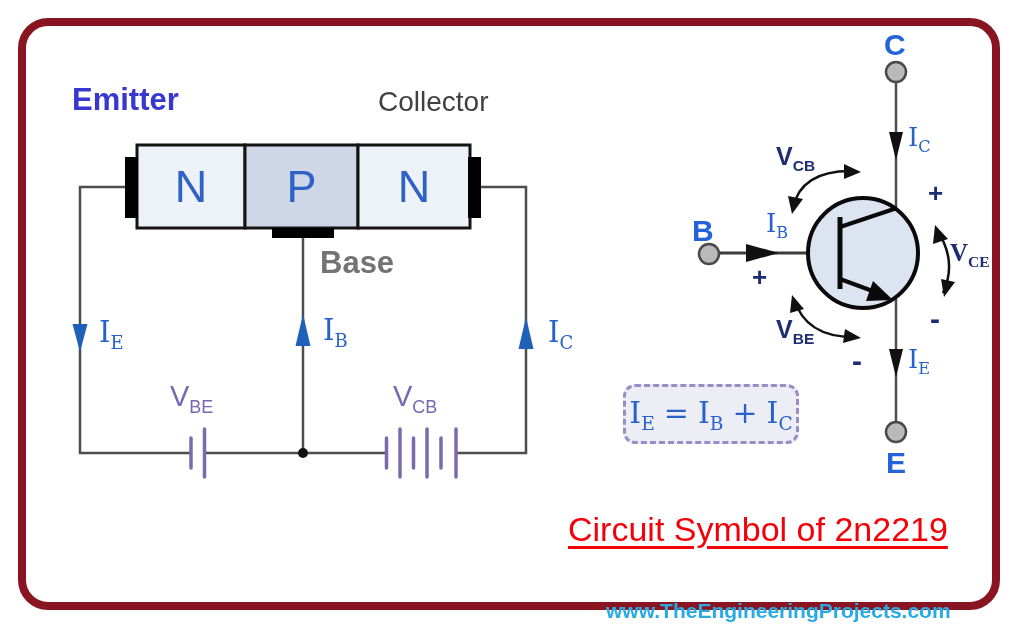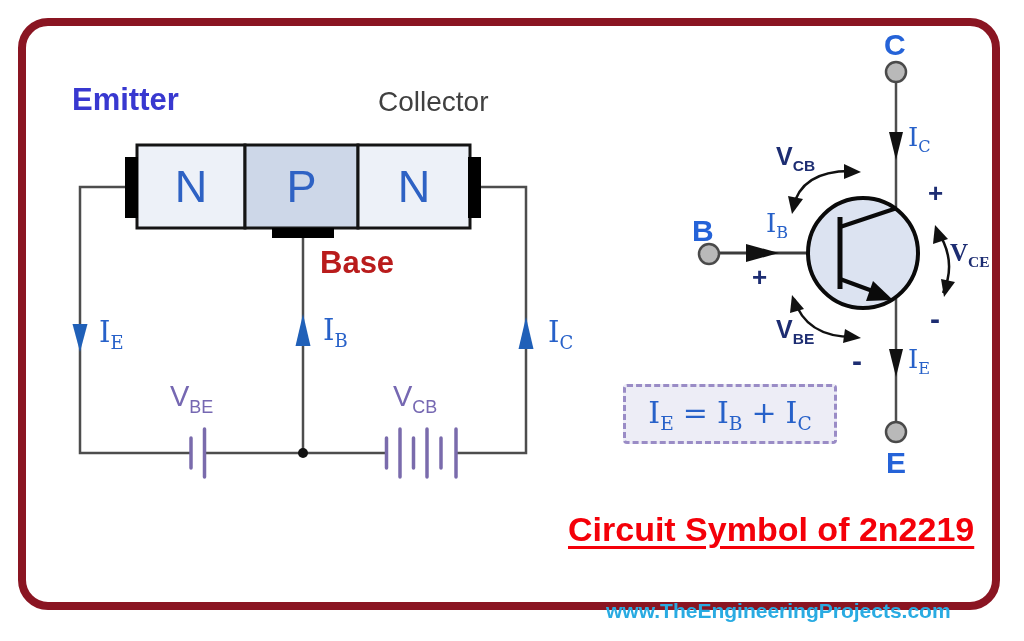--- a/index.html
+++ b/index.html
@@ -10,21 +10,21 @@
   svg{position:absolute;left:0;top:0;}
   .lbl{position:absolute;line-height:1;white-space:nowrap;}
   sub{font-size:0.62em;}
   .emitter{left:40px;top:84px;font-size:31px;font-weight:bold;color:#3838d0;margin-left:32px;}
   .collector{left:378px;top:88px;font-size:28px;font-weight:normal;color:#404040;}
   .region{position:absolute;display:flex;align-items:center;justify-content:center;
           font-size:45px;color:#2e62c4;}
   .region.n1{left:137px;top:145px;width:108px;height:83px;}
   .region.p{left:245px;top:145px;width:113px;height:83px;}
   .region.n2{left:358px;top:145px;width:112px;height:83px;}
-  .base{left:320px;top:247px;font-size:31px;font-weight:bold;color:#b91c1c;}
+  .base{left:320px;top:247px;font-size:31px;font-weight:bold;color:#737373;}
   .cur{font-family:"DejaVu Serif",serif;font-size:29px;color:#2761c9;}
   .ie-l{left:99px;top:318px;}
   .ib-l{left:323px;top:316px;}
   .ic-l{left:548px;top:318px;}
   .src{font-size:29px;color:#7668b2;}
   .vbe-l{left:170px;top:382px;}
   .vcb-l{left:393px;top:382px;}
   .term{font-size:30px;font-weight:bold;color:#2563d8;}
   .c-t{left:884px;top:30px;}
   .b-t{left:692px;top:216px;}
@@ -35,26 +35,26 @@
   .ie-r{left:908px;top:346px;}
   .vol{font-size:25px;font-weight:bold;color:#1d2d72;}
   .vcb-r{left:776px;top:144px;}
   .vce-r{left:950px;top:240px;font-family:Liberation Serif, serif;}
   .vbe-r{left:776px;top:317px;}
   .sign{font-size:26px;font-weight:bold;color:#1d2d72;}
   .plus-b{left:752px;top:264px;}
   .plus-c{left:928px;top:180px;}
   .minus-vce{left:930px;top:304px;font-size:30px;}
   .minus-vbe{left:852px;top:346px;font-size:30px;}
-  .eq-box{position:absolute;left:623px;top:384px;width:214px;height:60px;box-sizing:border-box;
-          background:#ededf6;border:3px dashed #9a8cc6;border-radius:4px;
+  .eq-box{position:absolute;left:623px;top:384px;width:176px;height:60px;box-sizing:border-box;
+          background:#ededf6;border:3px dashed #9a8cc6;border-radius:12px;
           display:flex;align-items:center;justify-content:center;}
   .eq-inner{font-family:"DejaVu Serif",serif;font-size:30px;color:#2761c9;}
   .eq-op{margin:0 9px;}
-  .title{left:568px;top:512px;font-size:34px;font-weight:bold;color:#f40009;
+  .title{left:568px;top:512px;font-size:34px;font-weight:normal;color:#f40009;
          text-decoration:underline;text-underline-offset:5px;}
   .website{left:606px;top:600px;font-size:21px;font-weight:bold;color:#29abe2;}
 </style>
 </head>
 <body>
 
 <div class="canvas">
   <div class="outer-border"></div>
 
   <svg width="1024" height="641" viewBox="0 0 1024 641">

